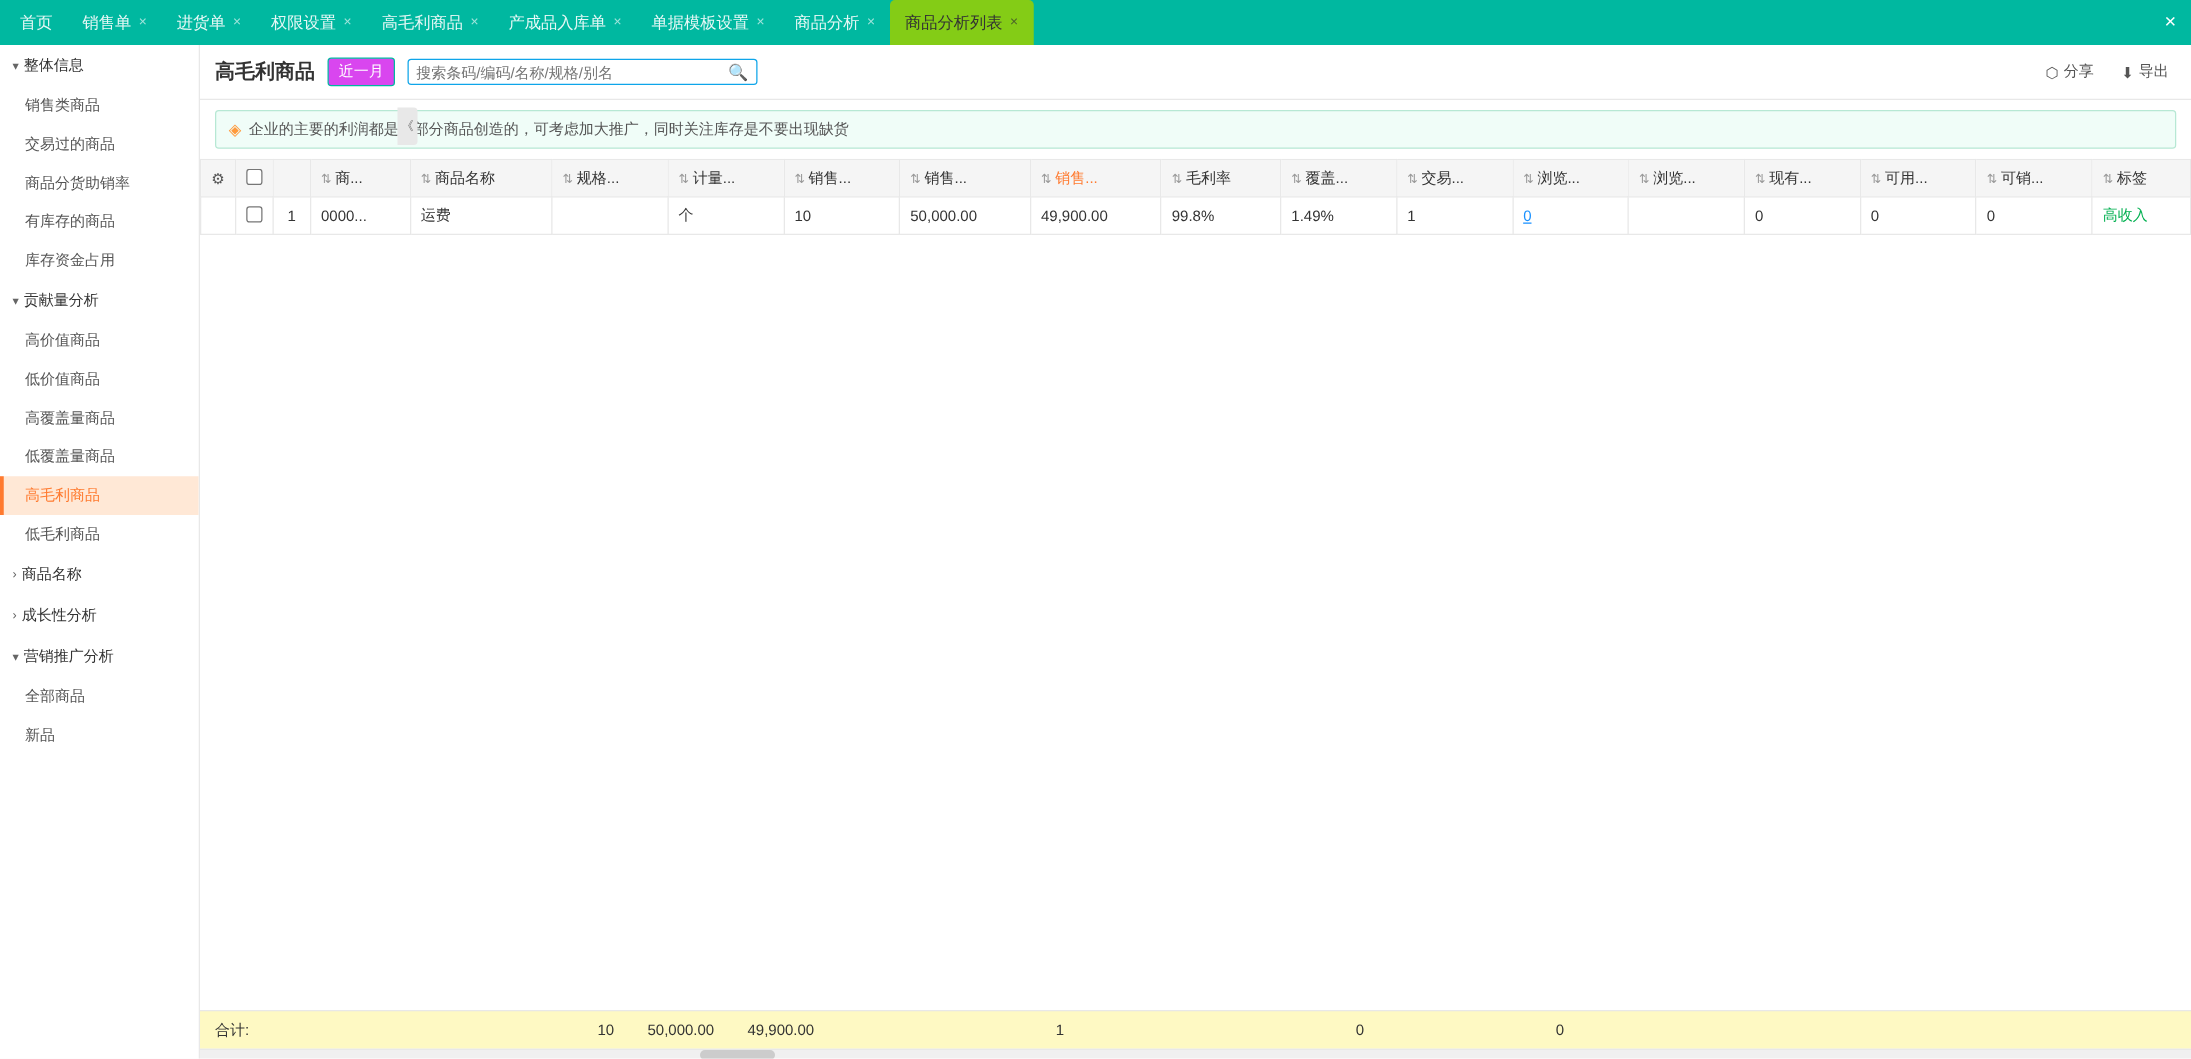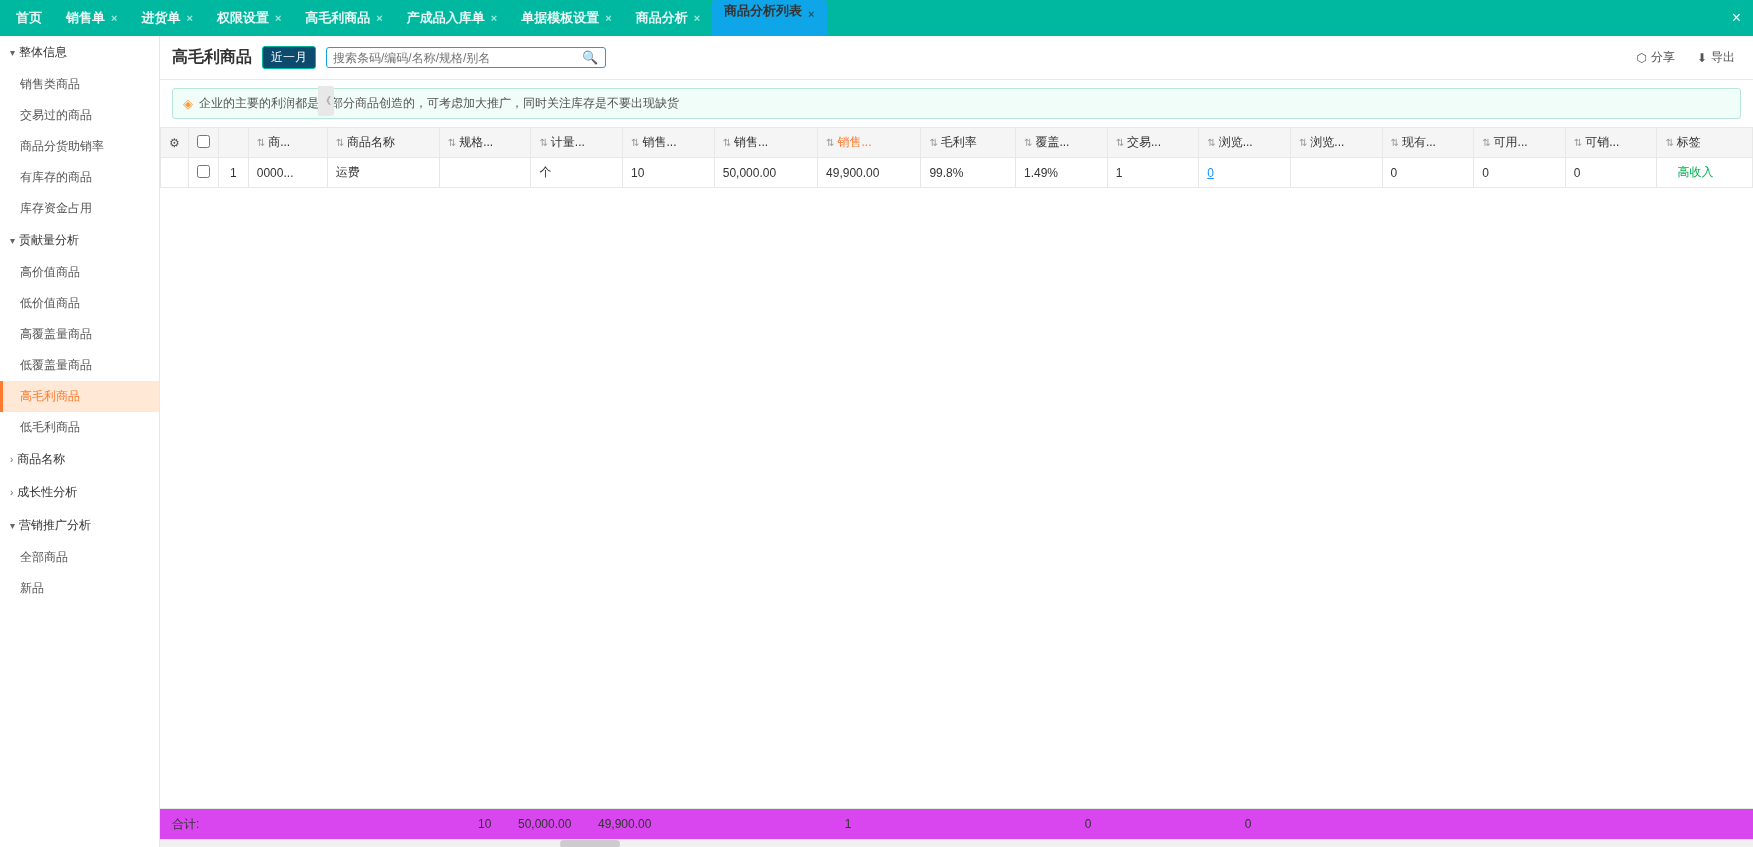--- a/index.html
+++ b/index.html
@@ -10,33 +10,31 @@
       display: flex;
       align-items: center;
       background: #00b8a0;
       height: 36px;
       padding: 0 4px;
       color: white;
     }
     .top-nav-tab {
       display: flex;
       align-items: center;
-      padding: 16px 12px;
+      padding: 4px 12px;
       height: 100%;
       cursor: pointer;
       white-space: nowrap;
       font-size: 13px;
       color: rgba(255,255,255,0.9);
-      font-weight: bold;
     }
     .top-nav-tab.active {
-      background: #0ea5e9;
+      background: #84cc16;
       color: #333;
       border-radius: 4px 4px 0 0;
-      align-items: flex-end;
     }
     .top-nav-tab .close-btn {
       margin-left: 6px;
       font-size: 11px;
       opacity: 0.7;
       cursor: pointer;
     }
     .top-nav-close-all {
       margin-left: auto;
       color: white;
@@ -109,21 +107,21 @@
     .filter-btn {
       background: #fff;
       border: 1px solid #00b8a0;
       color: #00b8a0;
       border-radius: 3px;
       padding: 2px 8px;
       font-size: 12px;
       cursor: pointer;
     }
     .filter-btn.active {
-      background: #0c4a6e;
+      background: #d946ef;
       color: white;
     }
     .search-box {
       display: flex;
       align-items: center;
       border: 1px solid #0ea5e9;
       border-radius: 3px;
       padding: 2px 6px;
       flex: 1;
       max-width: 280px;
@@ -217,27 +215,26 @@
     thead th .sort-icon { color: #999; font-size: 10px; }
     tbody td {
       border: 1px solid #e8e8e8;
       padding: 6px 8px;
       color: #333;
       white-space: nowrap;
     }
     .tag-green {
       color: #00b050;
       font-size: 12px;
-      margin-left: 12px;
     }
     .link-style { color: #1890ff; text-decoration: underline; cursor: pointer; }
 
     
     .table-footer {
-      background: #d946ef;
+      background: #fef9c3;
       border-top: 1px solid #e8e8e8;
       padding: 6px 12px;
       display: flex;
       align-items: center;
       font-size: 12px;
       color: #333;
       flex-shrink: 0;
     }
     .footer-label { margin-right: 20px; }
     .footer-cells {

